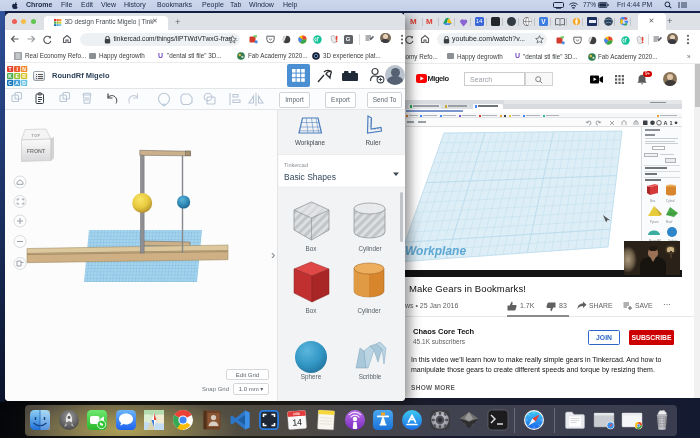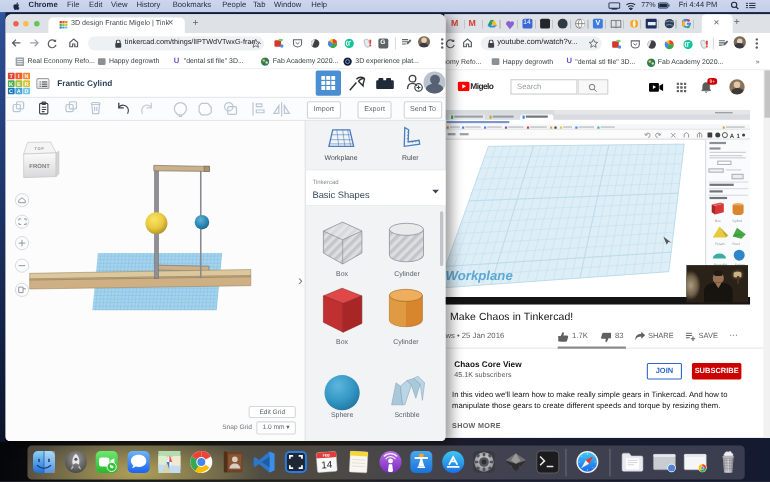--- a/index.html
+++ b/index.html
@@ -352,21 +352,21 @@
    <div class="abs" style="left:220px;top:145px;width:55.5px;height:33.5px;background:#2a2118;overflow:hidden">
     <div class="abs" style="left:-5px;top:5px;width:18px;height:27px;background:radial-gradient(closest-side,#ad9c80,#6e5f48 65%,rgba(42,33,24,0))"></div>
     <div class="abs" style="left:43px;top:6px;width:7px;height:4.5px;background:#cbb283;border-radius:40% 40% 15% 15%;box-shadow:0 0 3px #a8905e"></div>
     <div class="abs" style="left:45.5px;top:10px;width:2px;height:7px;background:#463626"></div>
     <div class="abs" style="left:23.5px;top:6.5px;width:10.5px;height:10px;border-radius:45%;background:#9a7154"></div>
     <div class="abs" style="left:24.5px;top:4.5px;width:8.5px;height:5px;border-radius:40%;background:#211a14"></div>
     <div class="abs" style="left:16px;top:15.5px;width:26px;height:18px;border-radius:38% 38% 0 0;background:#17140f"></div>
     <div class="abs" style="left:26px;top:16px;width:6px;height:5px;background:#9a7154;clip-path:polygon(0 0,100% 0,50% 100%)"></div>
    </div>
   </div>
-  <span class="abs" style="left:5px;top:219px;font-size:9.5px;color:#0f0f0f;letter-spacing:0.1px">Make Chaos in Tinkercad!</span>
+  <span class="abs" style="left:5px;top:219px;font-size:9.5px;color:#0f0f0f;letter-spacing:0.1px">Make Gears in Bookmarks!</span>
   <span class="abs" style="left:-8px;top:238px;font-size:7px;color:#606060">views • 25 Jan 2016</span>
   <svg class="abs" style="left:103px;top:237px" width="10" height="10" viewBox="0 0 10 10">
         <path d="M0.5 4.5 h2 v5 h-2 Z M2.5 5 L4.5 0.8 C5.3 0.8 5.8 1.5 5.6 2.4 L5.2 4 H8.5 C9.3 4 9.7 4.7 9.5 5.4 L8.5 8.8 C8.3 9.4 7.9 9.6 7.3 9.6 H2.5 Z" fill="#606060"></path>
       </svg>
   <span class="abs" style="left:116px;top:238px;font-size:7px;color:#606060">1.7K</span>
   <svg class="abs" style="left:142px;top:238px" width="10" height="10" viewBox="0 0 10 10">
         <path d="M0.5 4.5 h2 v5 h-2 Z M2.5 5 L4.5 0.8 C5.3 0.8 5.8 1.5 5.6 2.4 L5.2 4 H8.5 C9.3 4 9.7 4.7 9.5 5.4 L8.5 8.8 C8.3 9.4 7.9 9.6 7.3 9.6 H2.5 Z" fill="#606060" transform="rotate(180 5 5)"></path>
       </svg>
   <span class="abs" style="left:155px;top:238px;font-size:7px;color:#606060">83</span>
   <svg class="abs" style="left:173px;top:237px" width="10" height="9" viewBox="0 0 10 9">
@@ -374,21 +374,21 @@
       </svg>
   <span class="abs" style="left:185px;top:238px;font-size:6.8px;color:#606060">SHARE</span>
   <svg class="abs" style="left:219px;top:238px" width="10" height="9" viewBox="0 0 10 9">
         <path d="M0.5 1 H6 M0.5 3 H6 M0.5 5 H4" stroke="#606060" stroke-width="1"></path>
         <path d="M7 4 V8 M5 6 H9" stroke="#606060" stroke-width="1"></path>
       </svg>
   <span class="abs" style="left:231px;top:238px;font-size:6.8px;color:#606060">SAVE</span>
   <span class="abs" style="left:259px;top:236px;font-size:8px;color:#606060;letter-spacing:1px">⋯</span>
   <div class="abs" style="left:0px;top:252px;width:290px;height:1px;background:#e7e7e7"></div>
   <div class="abs" style="left:103px;top:251.5px;width:62px;height:1.6px;background:#8a8a8a"></div>
-  <span class="abs" style="left:9px;top:263px;font-size:7.5px;font-weight:bold;color:#0f0f0f">Chaos Core View</span>
+  <span class="abs" style="left:9px;top:263px;font-size:7.5px;font-weight:bold;color:#0f0f0f">Chaos Core Tech</span>
   <span class="abs" style="left:9px;top:274px;font-size:6.5px;color:#606060">45.1K subscribers</span>
   <div class="abs" style="left:184px;top:266px;width:32px;height:15px;border:1px solid #2c66c9;border-radius:1.5px;color:#2c66c9;font-size:6.8px;font-weight:bold;text-align:center;line-height:14px">JOIN</div>
   <div class="abs" style="left:225px;top:266px;width:45px;height:15px;background:#cc0000;border-radius:1.5px;color:#fff;font-size:6.8px;font-weight:bold;text-align:center;line-height:15px">SUBSCRIBE</div>
   <span class="abs" style="left:7px;top:292px;font-size:7px;color:#111;white-space:nowrap">In this video we'll learn how to make really simple gears in Tinkercad. And how to</span>
   <span class="abs" style="left:7px;top:302.5px;font-size:7px;color:#111;white-space:nowrap">manipulate those gears to create different speeds and torque by resizing them.</span>
   <span class="abs" style="left:7px;top:320px;font-size:6.5px;font-weight:bold;color:#606060;letter-spacing:0.3px">SHOW MORE</span>
   <div class="abs" style="left:290px;top:0;width:6px;height:334.5px;background:#f1f1f1"></div>
   <div class="abs" style="left:290.5px;top:0;width:5px;height:43px;background:#c4c4c4"></div>
  </div>
 </div>
@@ -528,21 +528,21 @@
         </g>
       </svg>
   <div class="abs" style="left:28px;top:8.5px;width:12px;height:10px;border:1px solid #9aa2aa;border-radius:2px;background:linear-gradient(180deg,#fdfdfd,#d8dbdf)">
    <div class="abs" style="left:1.5px;top:1.5px;width:1.5px;height:1px;background:#555"></div>
         <div class="abs" style="left:4px;top:1.5px;width:5px;height:1px;background:#555"></div>
    <div class="abs" style="left:1.5px;top:3.5px;width:1.5px;height:1px;background:#555"></div>
         <div class="abs" style="left:4px;top:3.5px;width:5px;height:1px;background:#555"></div>
    <div class="abs" style="left:1.5px;top:5.5px;width:1.5px;height:1px;background:#555"></div>
         <div class="abs" style="left:4px;top:5.5px;width:5px;height:1px;background:#555"></div>
   </div>
-  <span class="abs" style="left:47px;top:8px;font-size:7.5px;font-weight:bold;color:#2a3f57">Frantic Cylind</span>
+  <span class="abs" style="left:47px;top:8px;font-size:7.5px;font-weight:bold;color:#2a3f57">RoundRf Migelo</span>
   <div class="abs" style="left:282px;top:1.5px;width:23px;height:23px;background:#4a8fd2;border-radius:2px">
    <svg class="abs" style="left:5px;top:5px" width="13" height="13" viewBox="0 0 13 13">
           <g fill="#fff">
             <rect x="0" y="0" width="3.6" height="3.6"></rect>
             <rect x="4.6" y="0" width="3.6" height="3.6"></rect>
             <rect x="9.2" y="0" width="3.6" height="3.6"></rect>
             <rect x="0" y="4.6" width="3.6" height="3.6"></rect>
             <rect x="4.6" y="4.6" width="3.6" height="3.6"></rect>
             <rect x="9.2" y="4.6" width="3.6" height="3.6"></rect>
             <rect x="0" y="9.2" width="3.6" height="3.6"></rect>

